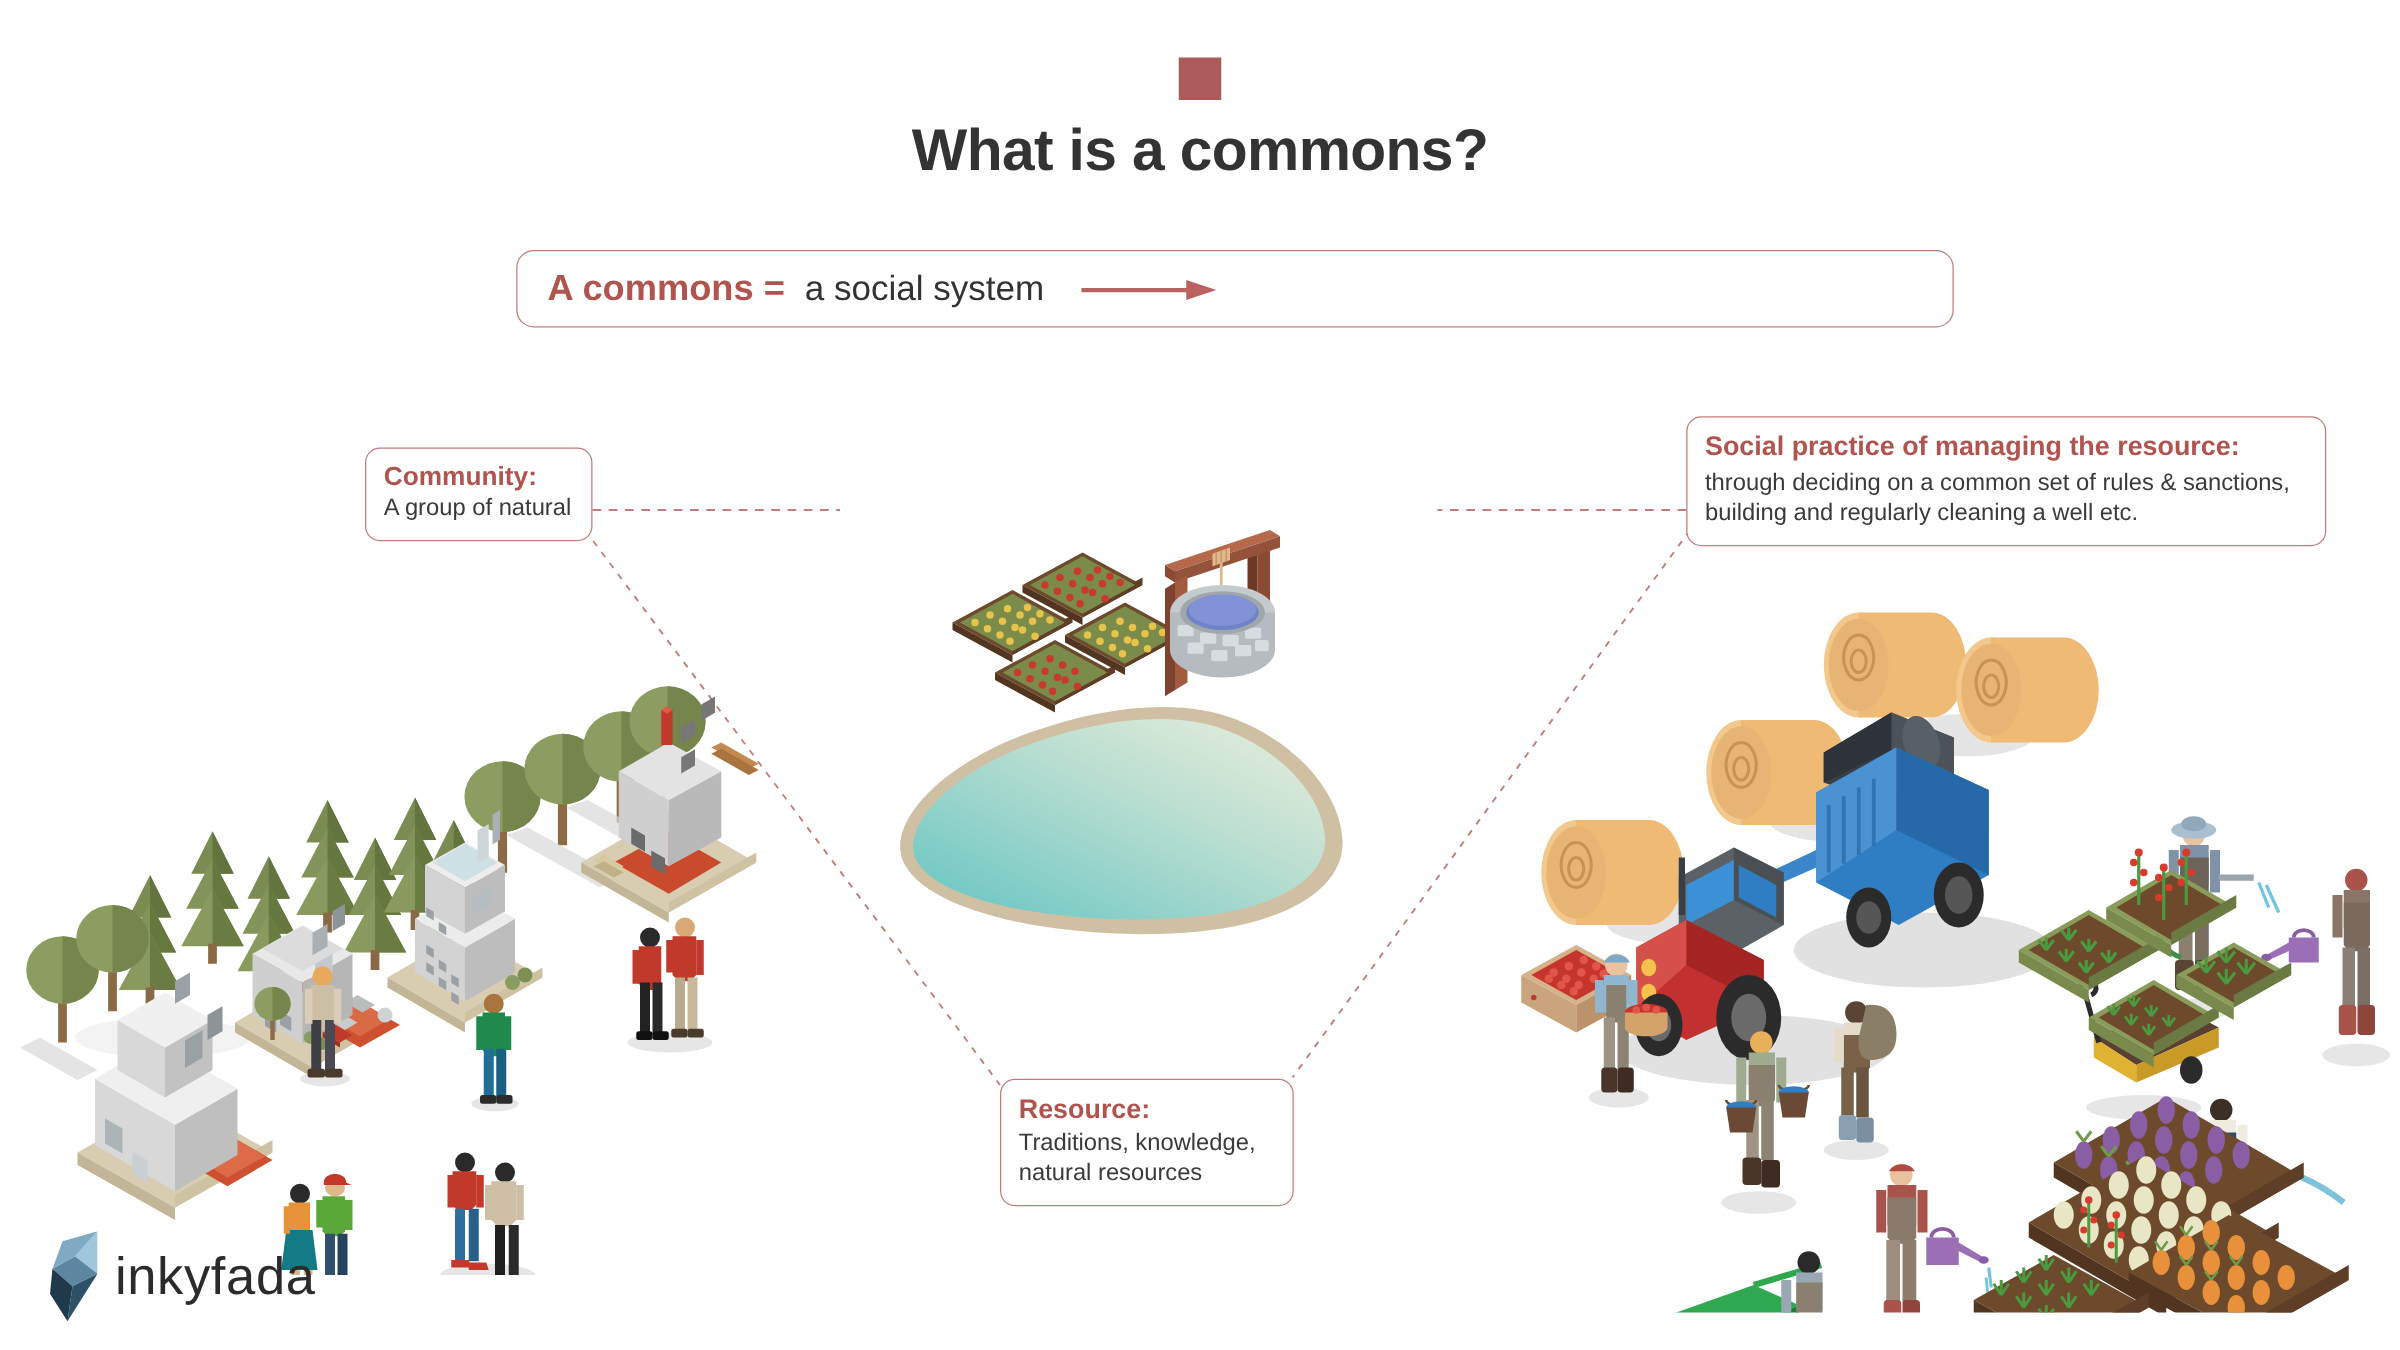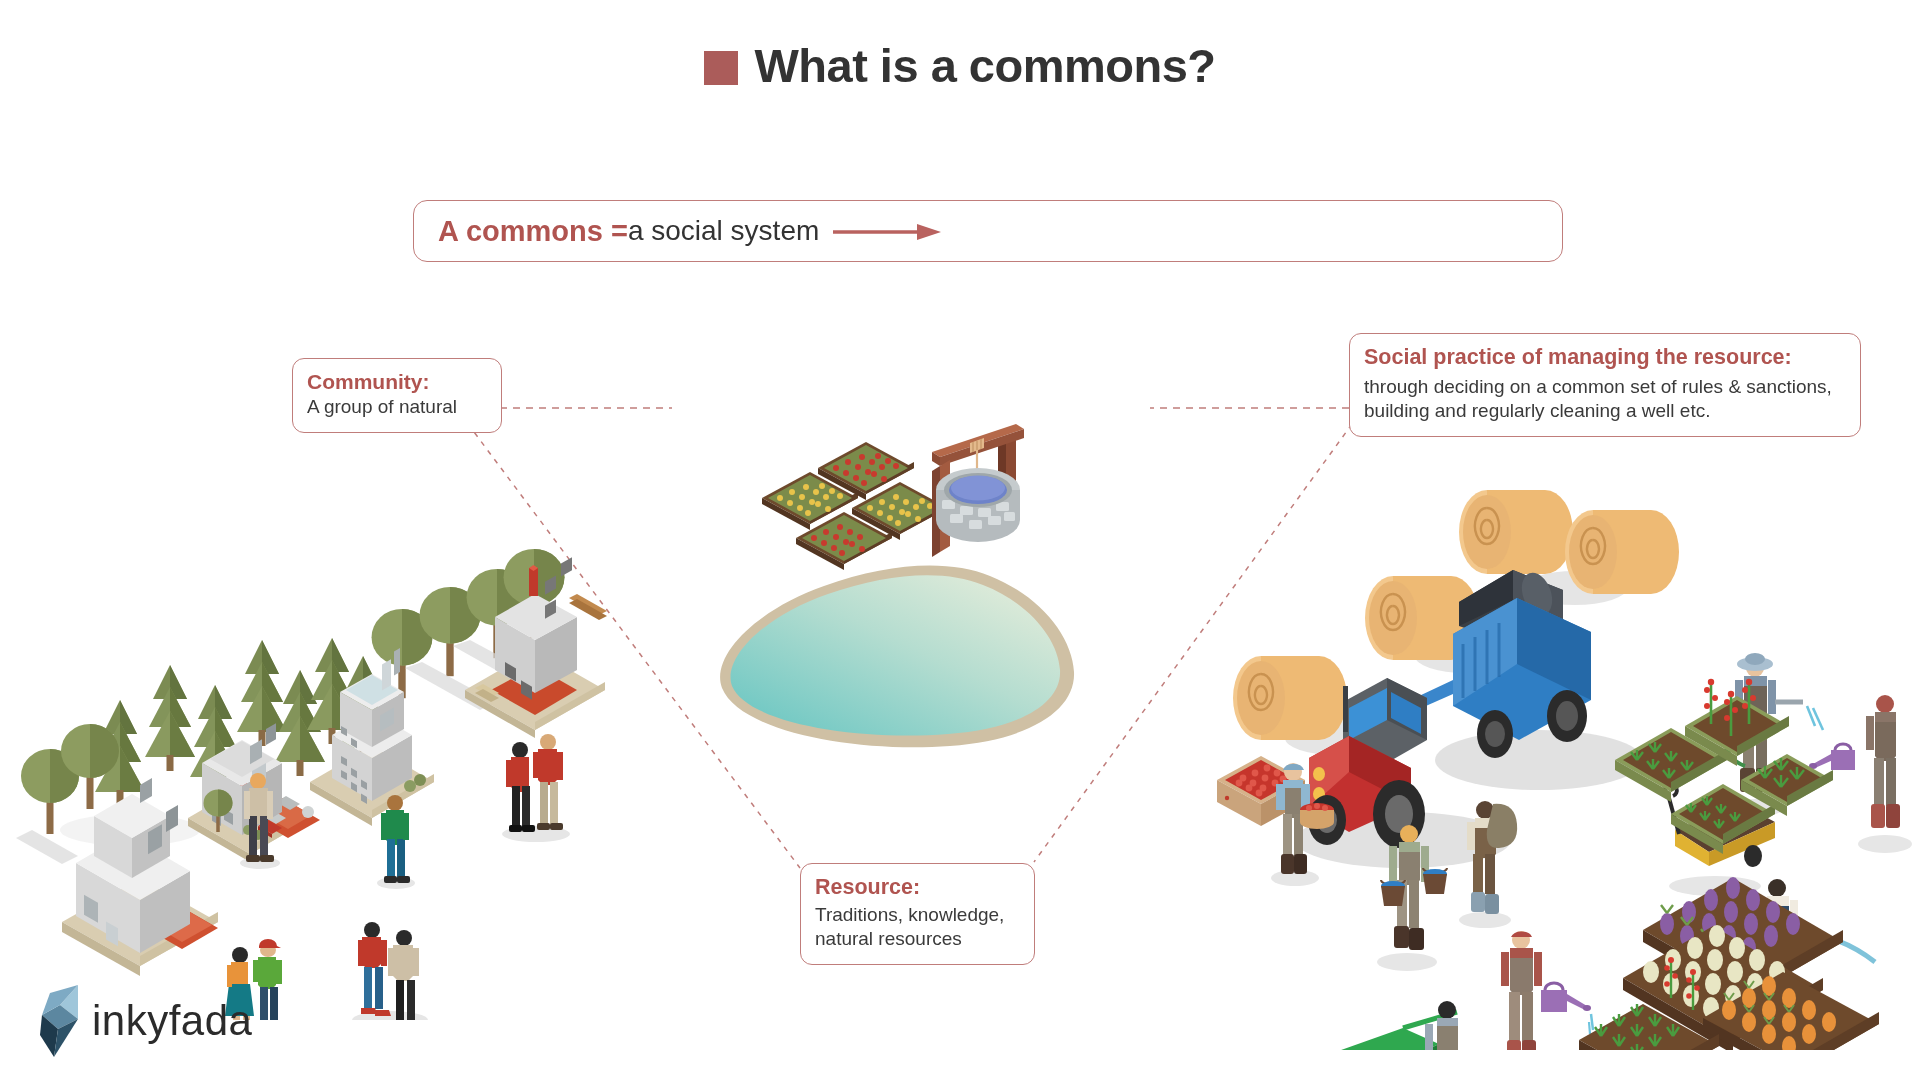--- a/index.html
+++ b/index.html
@@ -18,20 +18,21 @@
 
   
   #title-row {
     position: absolute;
     left: 0; top: 42px;
     width: 1920px;
     display: flex;
     align-items: center;
     justify-content: center;
     gap: 16px;
+    flex-direction: column;
   }
   #title-bullet {
     width: 34px; height: 34px;
     background: #ab5c5a;
     display: block;
     margin-top: 4px;
   }
   #title-text {
     font-size: 47px;
     font-weight: 700;
@@ -45,21 +46,21 @@
   #definition-box {
     position: absolute;
     left: 413px; top: 200px;
     width: 1150px; height: 62px;
     border: 1.6px solid #c07d7b;
     border-radius: 14px;
     background: #ffffff;
     display: flex;
     align-items: center;
     padding: 0 24px;
-    gap: 0px;
+    gap: 16px;
   }
   .def-strong {
     font-size: 29px;
     font-weight: 700;
     color: #b05450;
     white-space: nowrap;
   }
   .def-normal {
     font-size: 28px;
     font-weight: 400;
@@ -89,21 +90,21 @@
     font-weight: 700;
     line-height: 1.25;
     white-space: nowrap;
   }
   .callout-body {
     color: #3a3a3a;
     font-weight: 400;
     line-height: 1.28;
   }
 
-  #callout-community { left: 292px; top: 358px; width: 210px; }
+  #callout-community { left: 292px; top: 358px; width: 182px; }
   #callout-community .callout-title { font-size: 21px; }
   #callout-community .callout-body { font-size: 19px; white-space: nowrap; }
 
   #callout-practice { left: 1349px; top: 333px; width: 512px; }
   #callout-practice .callout-title { font-size: 21.5px; }
   #callout-practice .callout-body { font-size: 19px; margin-top: 4px; }
 
   #callout-resource { left: 800px; top: 863px; width: 235px; }
   #callout-resource .callout-title { font-size: 21.5px; }
   #callout-resource .callout-body { font-size: 19px; margin-top: 2px; }

